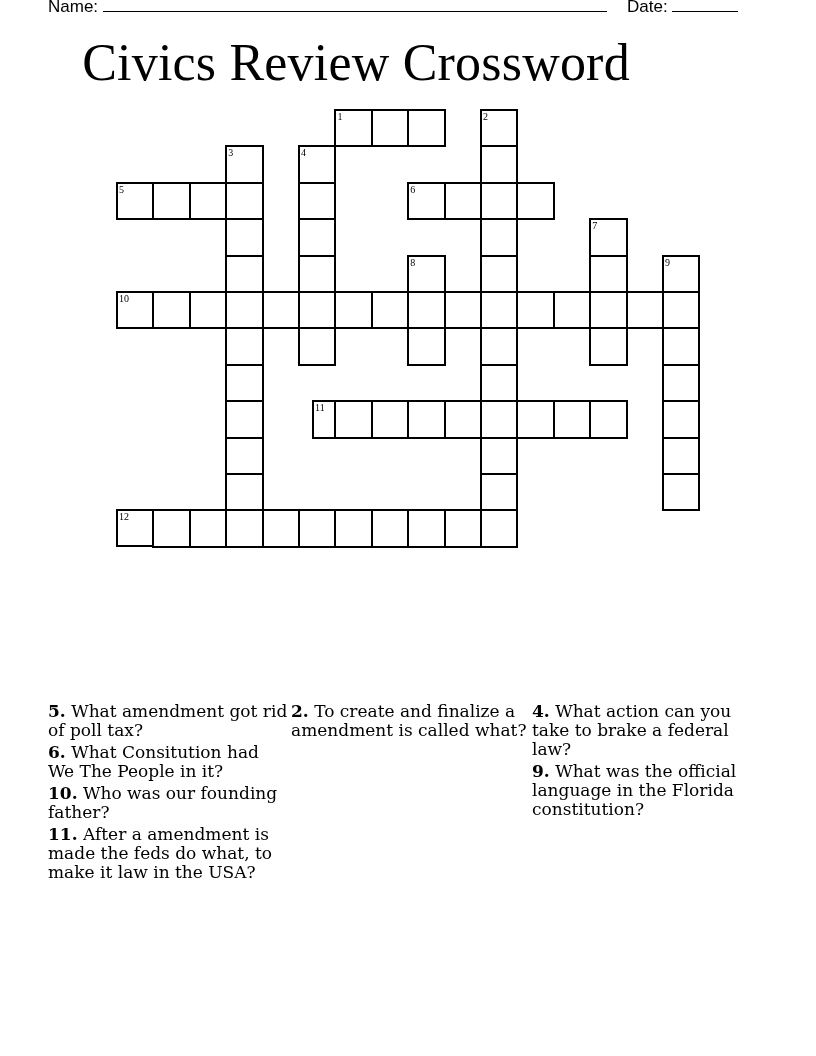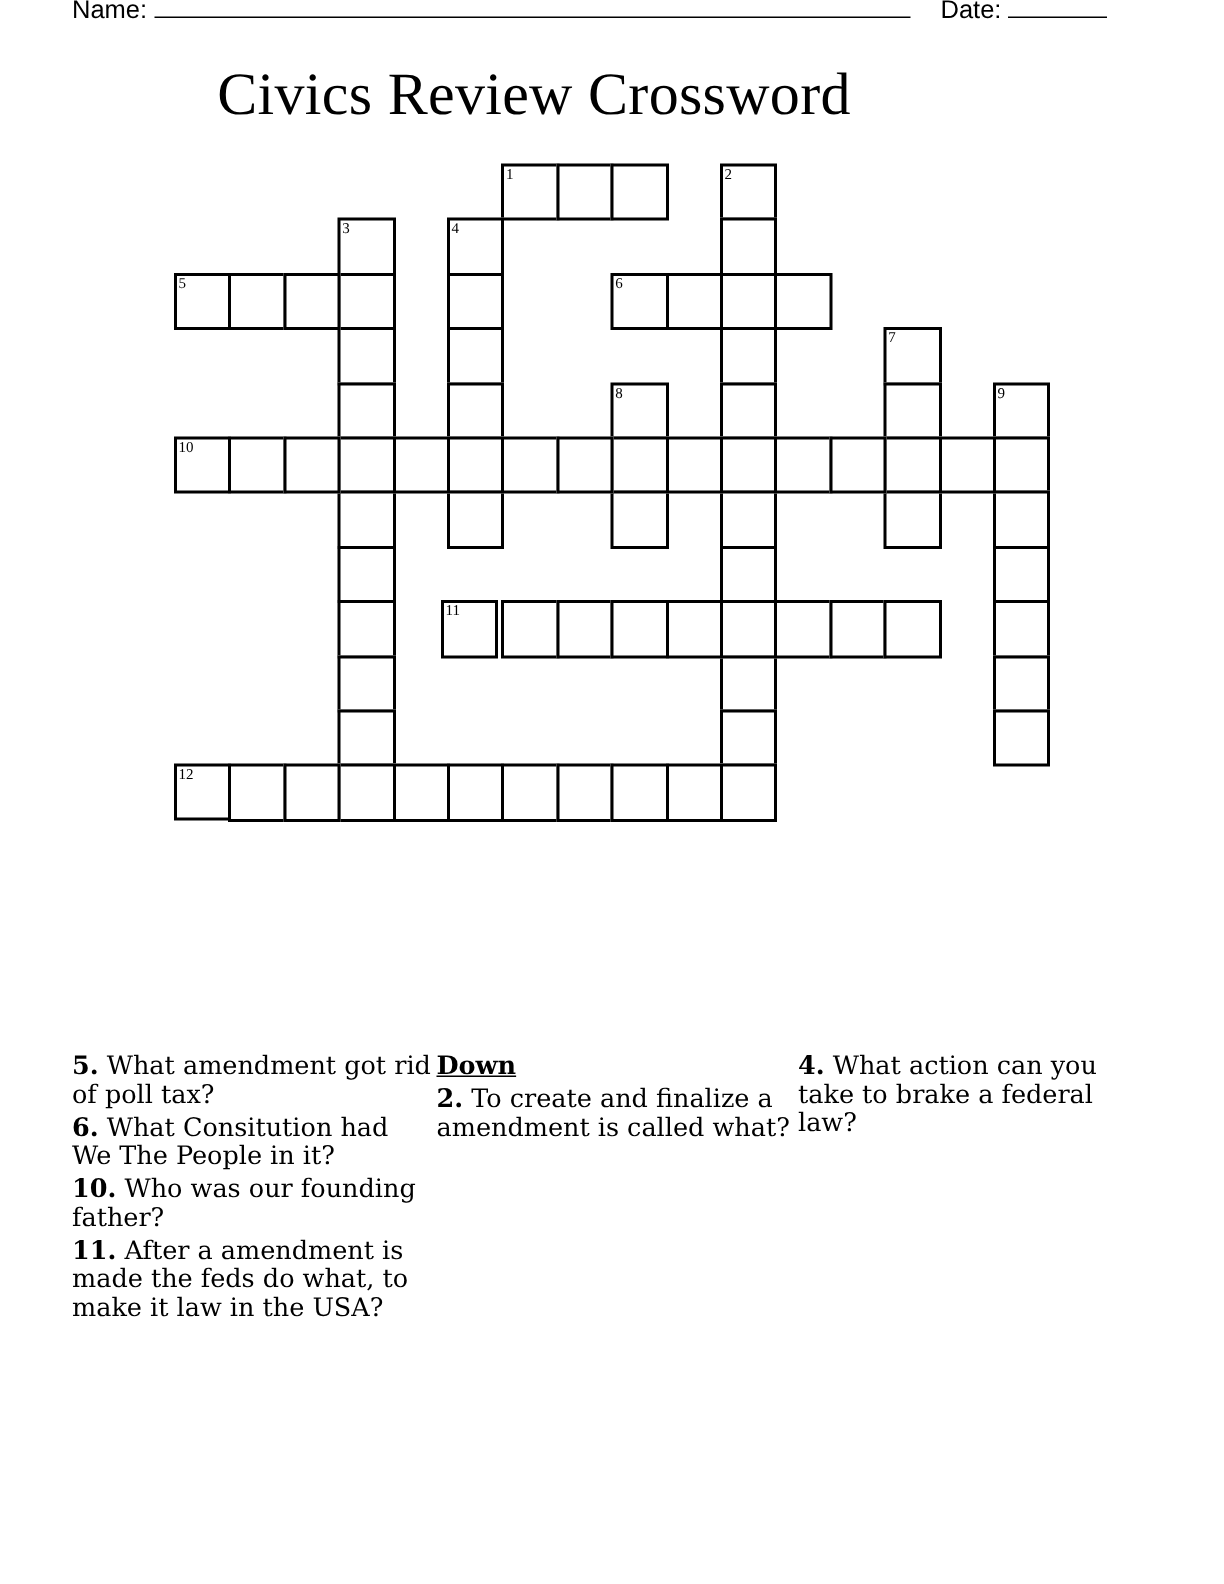--- a/index.html
+++ b/index.html
@@ -30,21 +30,21 @@
       height: 14px;
       vertical-align: baseline;
     }
     #title {
       position: absolute;
       top: 30px;
       left: 0;
       width: 712px;
       text-align: center;
       font-family: "Liberation Serif", serif;
-      font-size: 40px;
+      font-size: 52px;
       line-height: 66px;
       letter-spacing: 0.2px;
     }
     #grid {
       position: absolute;
       left: 0;
       top: 0;
       width: 816px;
       height: 600px;
     }
@@ -176,21 +176,21 @@
     </div>
     <div class="cell" style="left: 152.4px; top: 291px;"></div>
     <div class="cell" style="left: 188.8px; top: 291px;"></div>
     <div class="cell" style="left: 261.6px; top: 291px;"></div>
     <div class="cell" style="left: 334.4px; top: 291px;"></div>
     <div class="cell" style="left: 370.8px; top: 291px;"></div>
     <div class="cell" style="left: 443.6px; top: 291px;"></div>
     <div class="cell" style="left: 516.4px; top: 291px;"></div>
     <div class="cell" style="left: 552.8px; top: 291px;"></div>
     <div class="cell" style="left: 625.6px; top: 291px;"></div>
-    <div class="cell" style="left: 294px; top: 400.2px;">
+    <div class="cell" style="left: 312px; top: 400.2px;">
       <span class="cell-num">11</span>
     </div>
     <div class="cell" style="left: 334.4px; top: 400.2px;"></div>
     <div class="cell" style="left: 370.8px; top: 400.2px;"></div>
     <div class="cell" style="left: 407.2px; top: 400.2px;"></div>
     <div class="cell" style="left: 443.6px; top: 400.2px;"></div>
     <div class="cell" style="left: 516.4px; top: 400.2px;"></div>
     <div class="cell" style="left: 552.8px; top: 400.2px;"></div>
     <div class="cell" style="left: 589.2px; top: 400.2px;"></div>
     <div class="cell" style="left: 116px; top: 509px;">
@@ -207,19 +207,19 @@
   </div>
 
 <div id="col1" class="clue-col">
   <div class="clue"><span class="clue-num">5.</span> <span>What amendment got rid of poll tax?</span></div>
   <div class="clue"><span class="clue-num">6.</span> <span>What Consitution had We The People in it?</span></div>
   <div class="clue"><span class="clue-num">10.</span> <span>Who was our founding father?</span></div>
   <div class="clue"><span class="clue-num">11.</span> <span>After a amendment is made the feds do what, to make it law in the USA?</span></div>
 </div>
 
 <div id="col2" class="clue-col">
-  <div class="section-head">Down</div>
   <div class="clue"><span class="clue-num">2.</span> <span>To create and finalize a amendment is called what?</span></div>
 </div>
 
 <div id="col3" class="clue-col">
   <div class="clue"><span class="clue-num">4.</span> <span>What action can you take to brake a federal law?</span></div>
+  <div class="clue"><span class="clue-num">9.</span> <span>What was the official language in the Florida constitution?</span></div>
 </div>
 
 </body></html>

